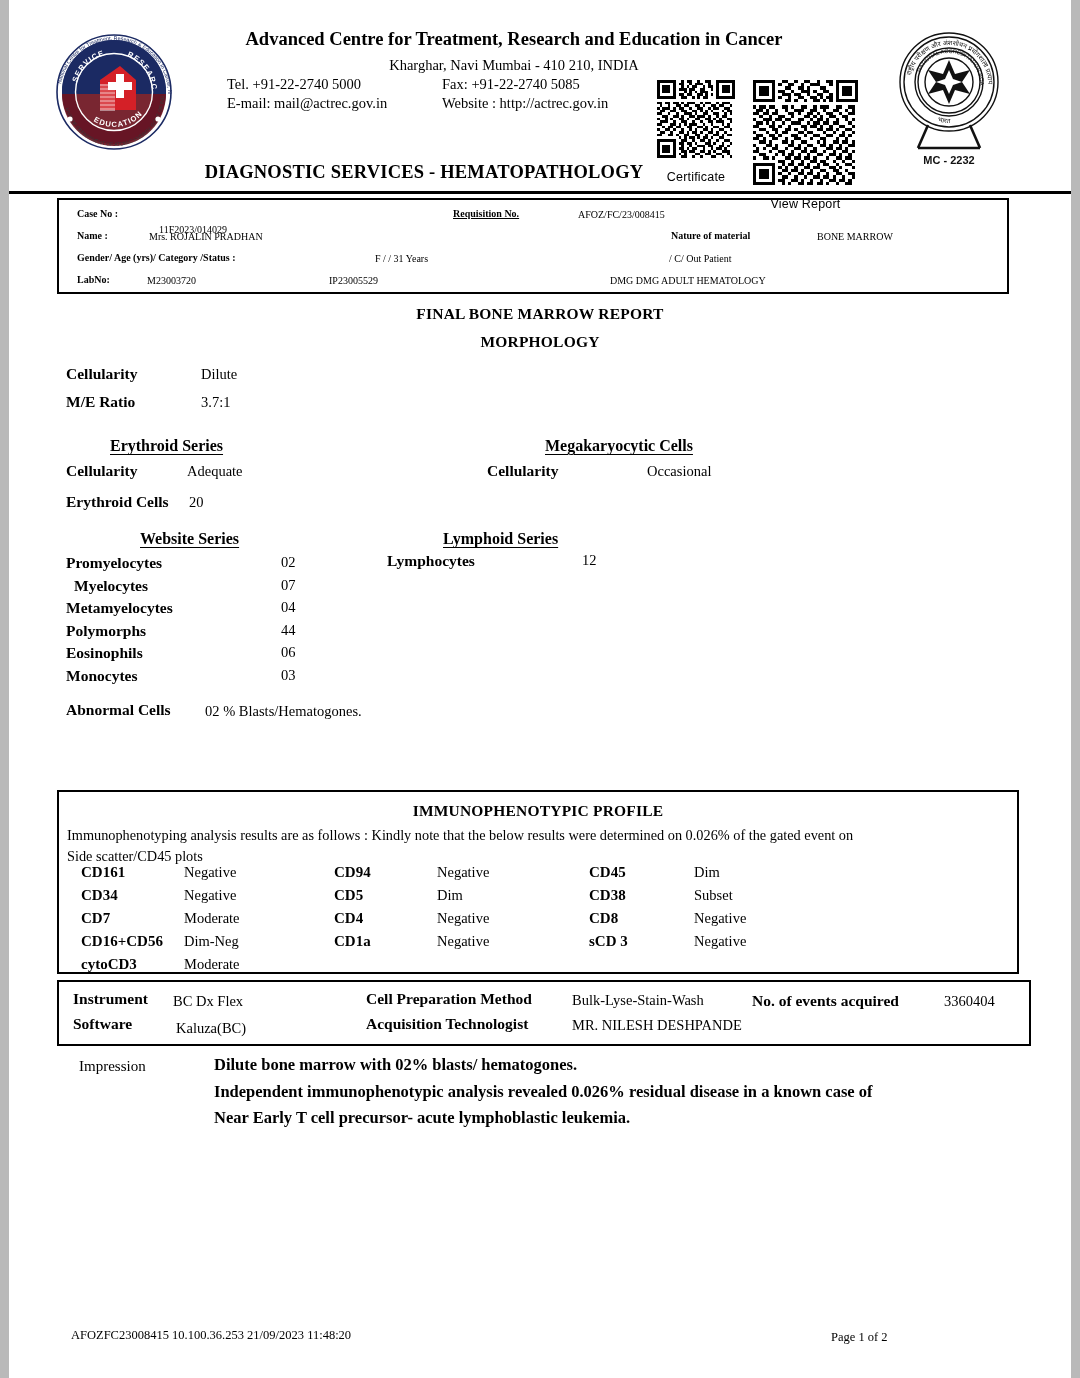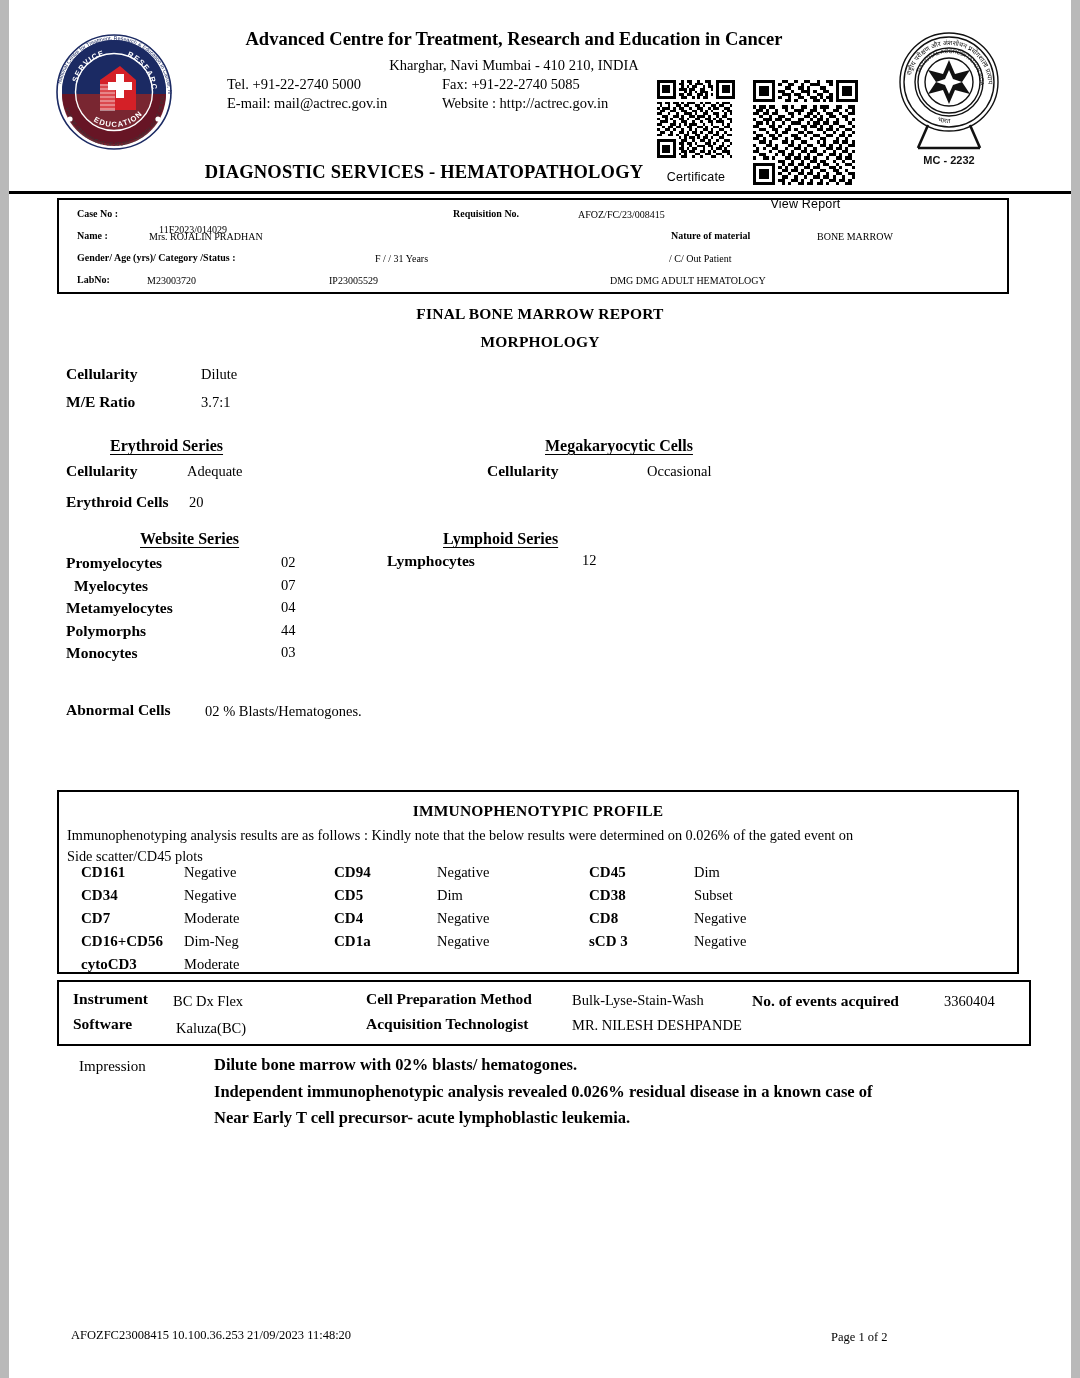--- a/index.html
+++ b/index.html
@@ -852,21 +852,21 @@
     </div>
 
     <div class="dept-title">DIAGNOSTIC SERVICES -  HEMATOPATHOLOGY</div>
     <div class="hr-head"></div>
   </div>
 
   <div class="patient-box">
 
     <span class="abs pb-lab" style="left:18px; top:8px;">Case No :</span>
     <span class="abs pb-val" style="left:92px; top:24px;margin-left:8px;">11F2023/014029</span>
-    <span class="abs pb-lab" style="left:394px; top:8px;">Requisition No.</span>
+    <span class="abs pb-lab" style="left:394px; top:8px;text-decoration:underline;">Requisition No.</span>
     <span class="abs pb-val" style="left:519px; top:9px;">AFOZ/FC/23/008415</span>
 
     <span class="abs pb-lab" style="left:18px; top:30px;">Name :</span>
     <span class="abs pb-val" style="left:90px; top:31px;">Mrs. ROJALIN  PRADHAN</span>
     <span class="abs pb-lab" style="left:612px; top:30px;">Nature of material</span>
     <span class="abs pb-val" style="left:758px; top:31px;">BONE MARROW</span>
 
     <span class="abs pb-lab" style="left:18px; top:52px;">Gender/ Age (yrs)/ Category /Status  :</span>
     <span class="abs pb-val" style="left:316px; top:53px;">F /  / 31 Years</span>
     <span class="abs pb-val" style="left:610px; top:53px;">/  C/ Out Patient</span>
@@ -908,20 +908,24 @@
         <span class="lab-b abs" style="left:8px;">Myelocytes</span>
         <span class="val-n abs" style="left:215px;">07</span>
       </div>
       <div style="position:relative;height:22.5px;">
         <span class="lab-b abs" style="left:0;">Metamyelocytes</span>
         <span class="val-n abs" style="left:215px;">04</span>
       </div>
       <div style="position:relative;height:22.5px;">
         <span class="lab-b abs" style="left:0;">Polymorphs</span>
         <span class="val-n abs" style="left:215px;">44</span>
+      </div>
+      <div style="position:relative;height:22.5px;">
+        <span class="lab-b abs" style="left:0;">Eosinophils</span>
+        <span class="val-n abs" style="left:215px;">06</span>
       </div>
       <div style="position:relative;height:22.5px;">
         <span class="lab-b abs" style="left:0;">Monocytes</span>
         <span class="val-n abs" style="left:215px;">03</span>
       </div>
     </div>
 
     <span class="abs sec-head" style="left:434px; top:530px;">Lymphoid Series</span>
     <div class="abs" style="left:378px; top:552px; width:300px;">
       <div style="position:relative;height:22.5px;">

